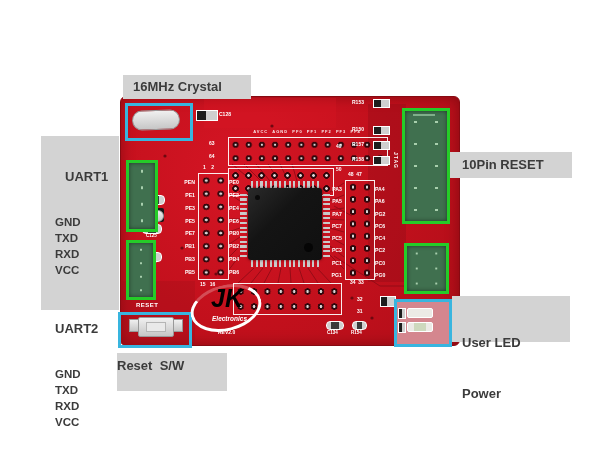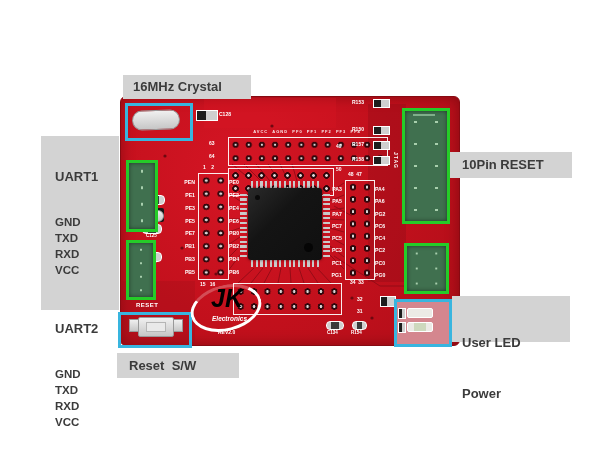--- a/index.html
+++ b/index.html
@@ -214,35 +214,35 @@
   <div class="abs" style="left:188px;top:282px;width:84px;height:58px;">
     <div class="abs" style="left:2px;top:3px;width:66px;height:40px;border:3px solid #fff;border-radius:50%;transform:rotate(-14deg);border-top-color:rgba(255,255,255,.25);"></div>
     <span class="abs" style="left:14px;top:2px;width:50px;text-align:center;color:#000000;font-weight:700;font-style:italic;font-size:25px;">JK</span>
     <span class="abs" style="left:24px;top:33px;color:#fff;font-weight:700;font-style:italic;font-size:6.5px;">Electronics</span>
     <span class="abs" style="left:30px;top:47px;color:#fff;font-size:5px;font-weight:700;">REV2.0</span>
   </div>
 
   <div class="abs lbl" style="left:123px;top:75px;width:118px;height:24px;line-height:24px;padding-left:10px;">16MHz Crystal</div>
 
   <div class="abs lbl" style="left:41px;top:136px;width:78px;height:174px;">
-    <div style="padding:3px 0 0 14px;font-size:13px;">UART1</div>
+    <div style="padding:3px 0 0 24px;font-size:13px;">UART1</div>
     <div class="pin-list" style="padding-left:14px;">GND
 TXD
 RXD
 VCC</div>
     <div style="padding:13px 0 0 14px;font-size:13px;">UART2</div>
     <div class="pin-list" style="padding-left:14px;">GND
 TXD
 RXD
 VCC</div>
   </div>
 
   <div class="abs lbl" style="left:450px;top:152px;width:110px;height:26px;line-height:26px;padding-left:12px;">10Pin RESET</div>
 
 
   <div class="abs lbl" style="left:452px;top:296px;width:108px;height:42px;padding:4px 0 0 10px;line-height:17px;">
     <div>User LED</div>
     <div>Power</div>
   </div>
 
-  <div class="abs lbl" style="left:117px;top:353px;width:110px;height:25px;line-height:25px;padding-left:12px;">Reset  S/W</div>
+  <div class="abs lbl" style="left:117px;top:353px;width:110px;height:38px;line-height:25px;">Reset  S/W</div>
 
 </div>
 
 </body></html>

